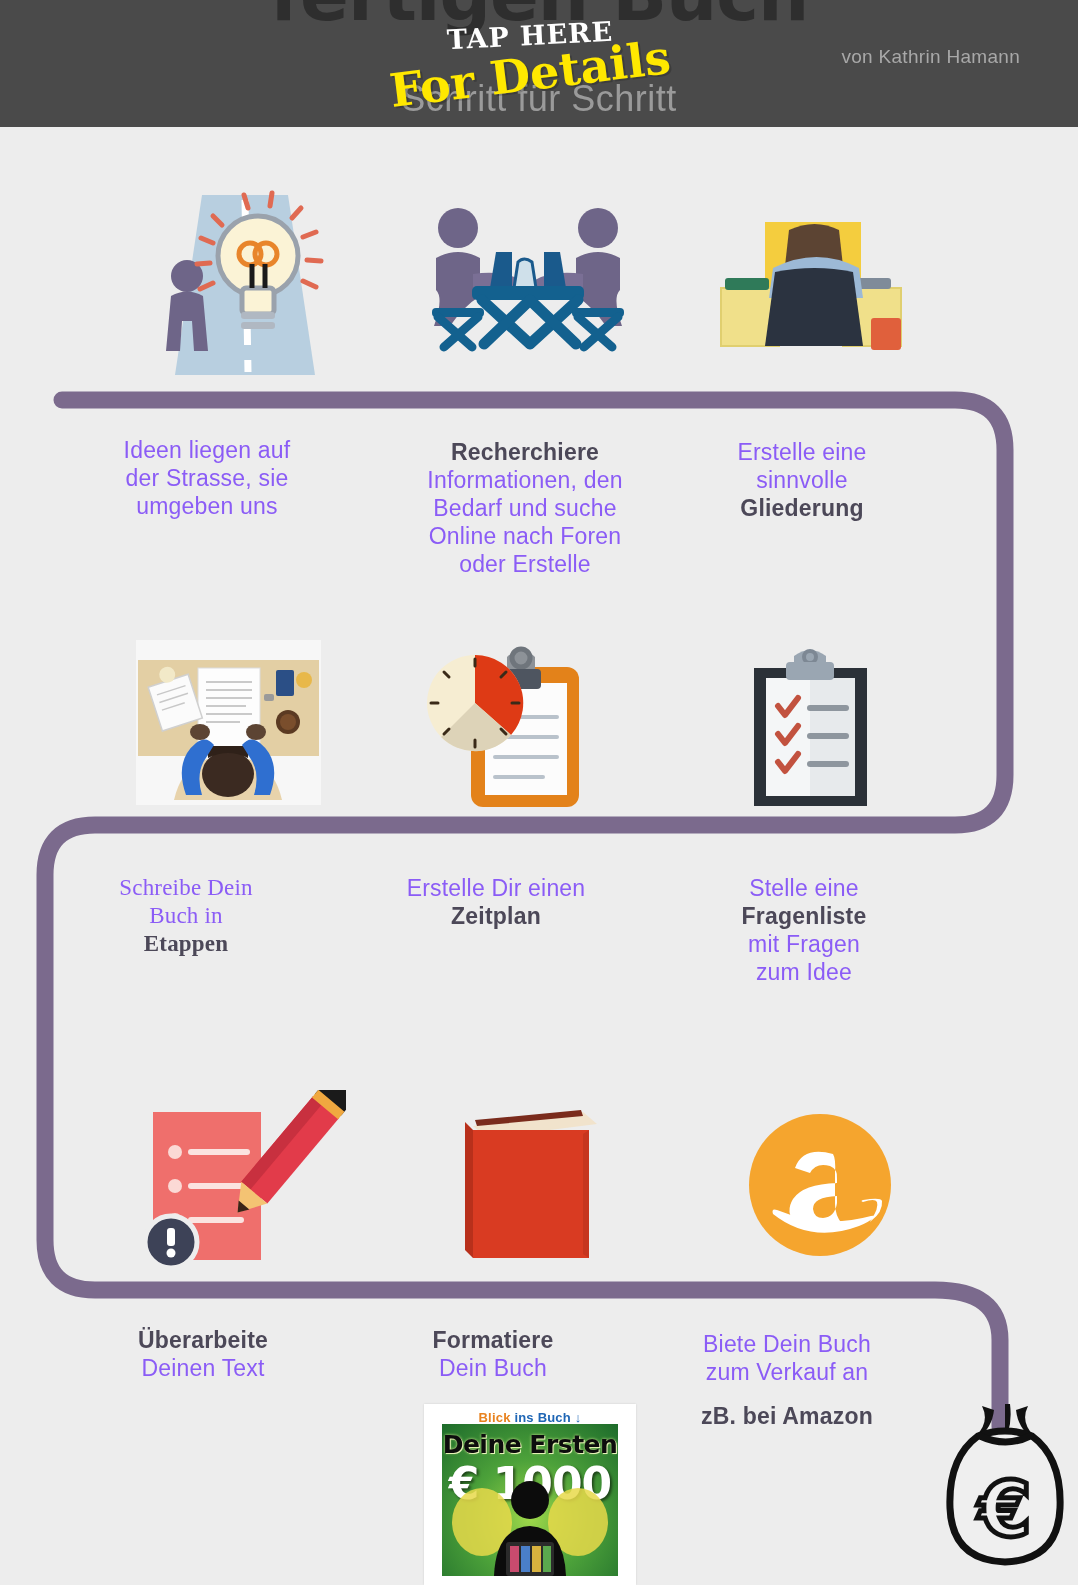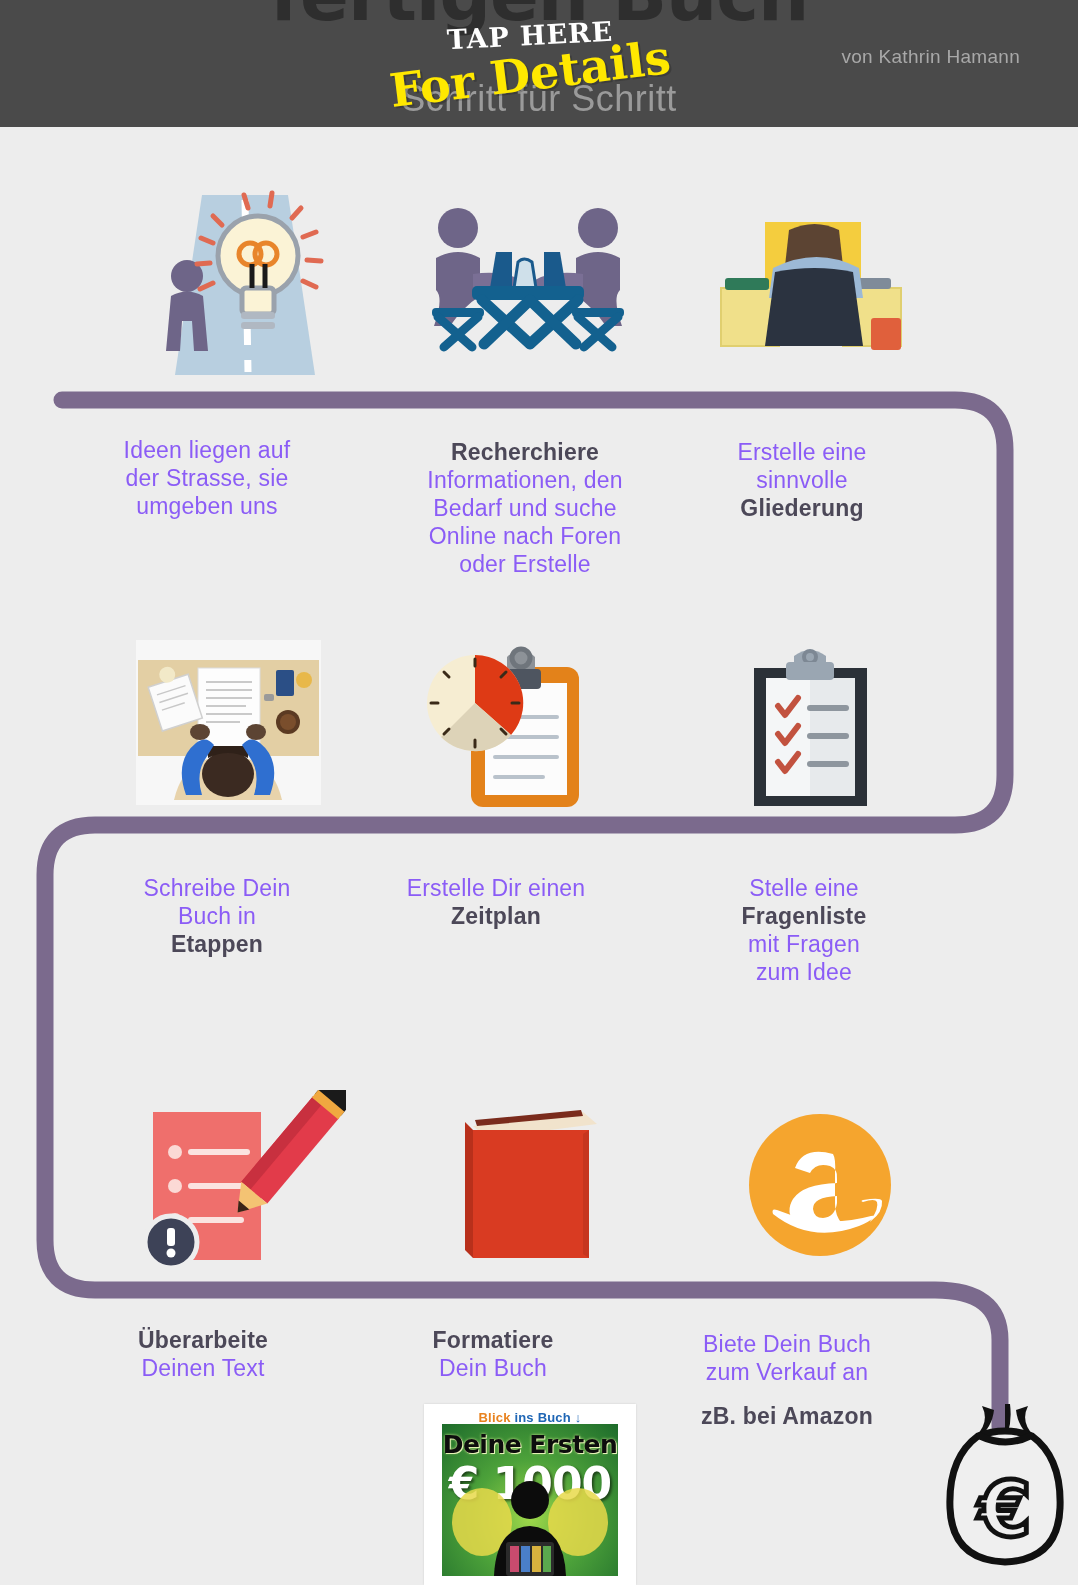--- a/index.html
+++ b/index.html
@@ -293,21 +293,21 @@
         <g fill="none" stroke="#c2523f" stroke-width="6" stroke-linecap="round" stroke-linejoin="round">
           <path d="M30,58 l7,9 l13,-17"></path>
           <path d="M30,86 l7,9 l13,-17"></path>
           <path d="M30,114 l7,9 l13,-17"></path>
         </g>
       </svg>
     </div>
   </div>
 
   <div class="row" style="top:868px;">
-    <div class="cell" style="left:93px; width:248px;">
+    <div class="cell" style="left:62px; width:248px;font-family:Liberation Serif, serif;">
       <div class="caption">
         <div class="ln">Schreibe Dein</div>
         <div class="ln">Buch in</div>
         <div class="ln b">Etappen</div>
       </div>
     </div>
     <div class="cell" style="left:372px; width:248px;">
       <div class="caption">
         <div class="ln">Erstelle Dir einen</div>
         <div class="ln b">Zeitplan</div>

